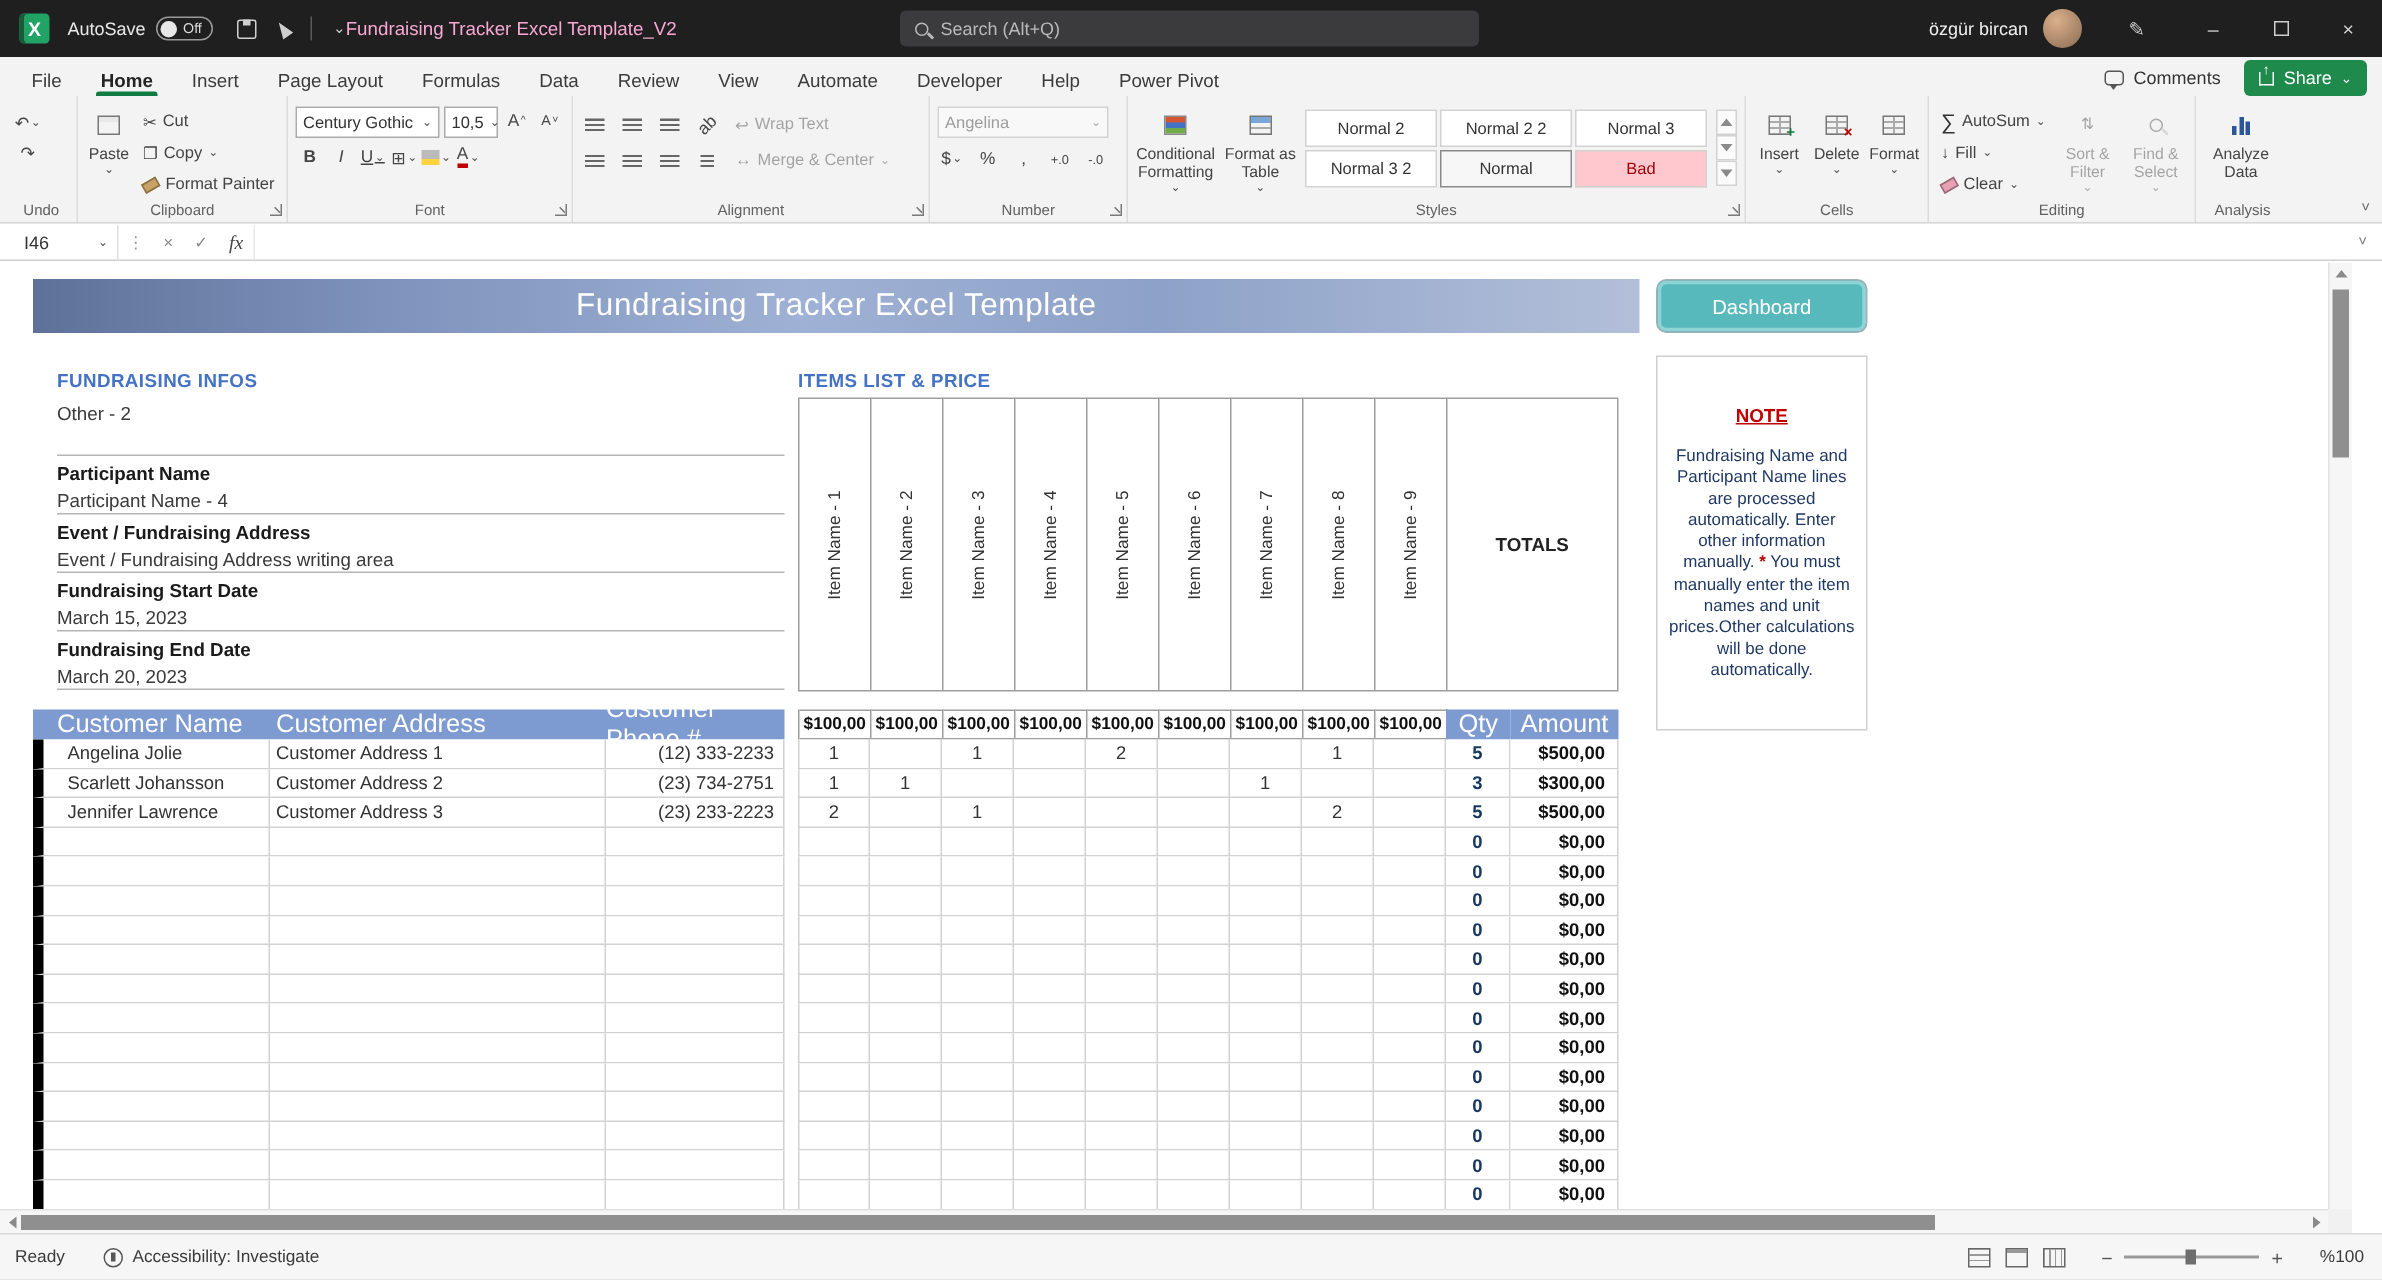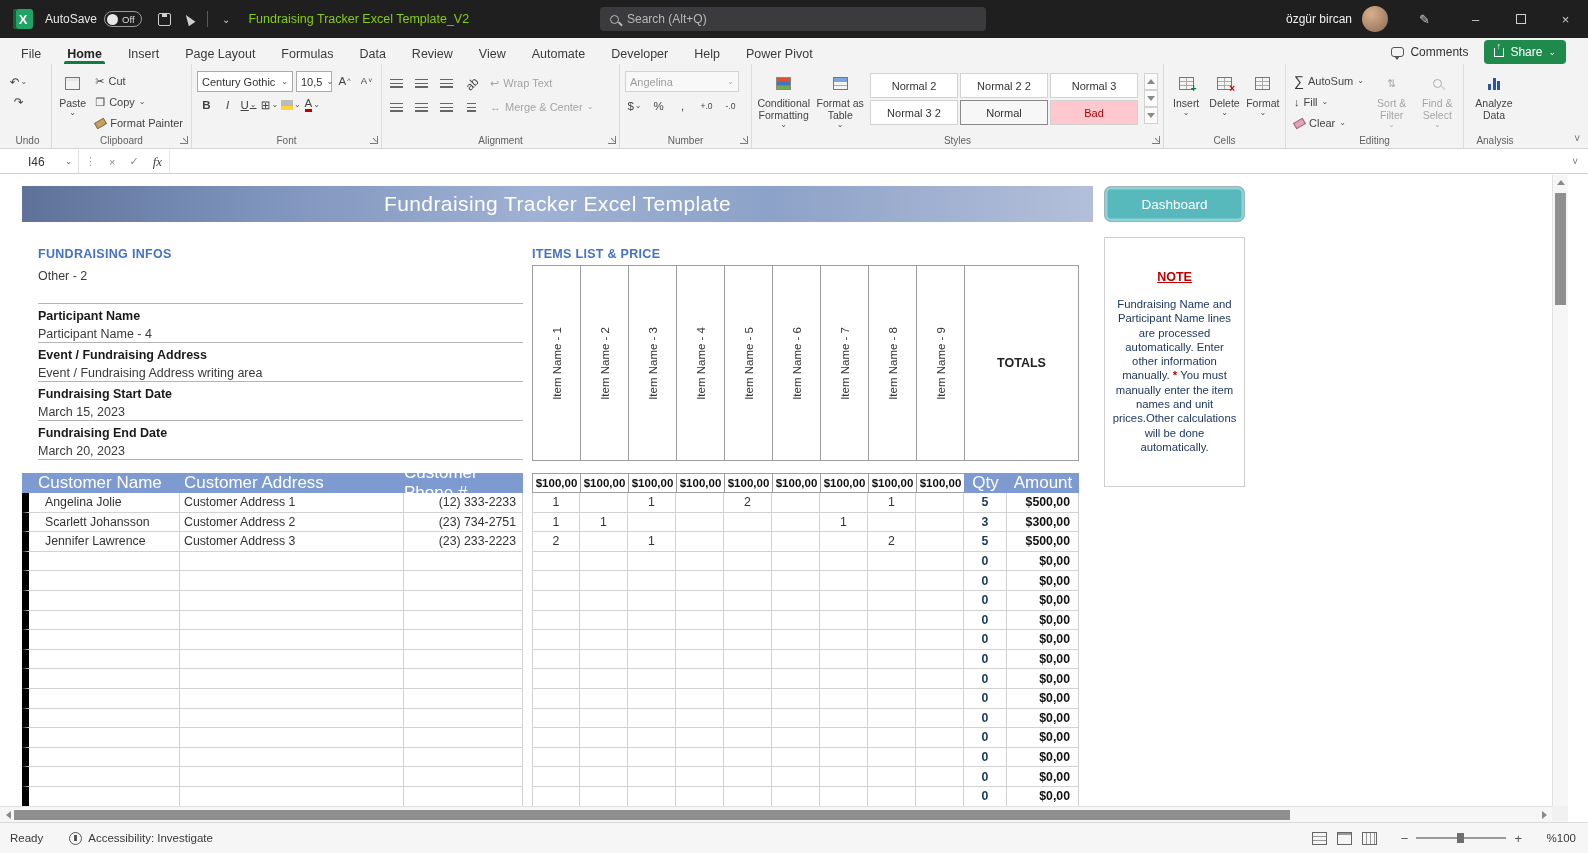--- a/index.html
+++ b/index.html
@@ -12,37 +12,37 @@
   .autosave { display:flex; align-items:center; gap:7px; margin-left:12px; font-size:12px; }
   .toggle { width:38px; height:16px; border:1px solid #9a9a9a; border-radius:9px; position:relative; display:flex; align-items:center; }
   .knob { width:11px; height:11px; border-radius:50%; background:#e8e8e8; margin-left:2px; }
   .toggle-state { font-size:9.5px; color:#dcdcdc; margin-left:4px; }
   .qat { display:flex; align-items:center; gap:14px; margin-left:16px; }
   .floppy { width:13px; height:13px; border:1.5px solid #cfcfcf; border-radius:2px; position:relative; }
   .floppy::after { content:""; position:absolute; left:2.5px; top:-1px; width:5px; height:4px; background:#cfcfcf; }
   .pointer { width:0; height:0; border-left:4.5px solid transparent; border-right:4.5px solid transparent; border-bottom:11px solid #cfcfcf; transform:rotate(-35deg); }
   .tb-sep { width:1px; height:16px; background:#5a5a5a; }
   .tb-caret { color:#cfcfcf; font-size:10px; }
-  .doc-title { margin-left:18px; font-size:12.5px; color:#84cc16; }
+  .doc-title { font-size:12.5px; color:#f9a8d4; }
   .searchbox { position:absolute; left:600px; top:7px; width:386px; height:24px; background:#3b3b3d; border-radius:4px; display:flex; align-items:center; gap:8px; padding-left:10px; font-size:12px; color:#b9b9b9; }
   .mag { width:9px; height:9px; border:1.5px solid #b9b9b9; border-radius:50%; position:relative; flex:0 0 auto; }
   .mag::after { content:""; position:absolute; left:7px; top:7px; width:5px; height:1.5px; background:#b9b9b9; transform:rotate(45deg); }
   .tb-right { position:absolute; right:0; top:0; height:38px; display:flex; align-items:center; }
   .user-name { font-size:12px; color:#f0f0f0; margin-right:10px; }
   .avatar { width:26px; height:26px; border-radius:50%; background:radial-gradient(circle at 35% 30%, #d9b08c, #8a6a52); margin-right:14px; }
   .pen { color:#cfcfcf; font-size:14px; margin-right:6px; }
   .winbtn { width:45px; height:38px; display:flex; align-items:center; justify-content:center; color:#cfcfcf; font-size:13px; }
   .maxsq { width:10px; height:10px; border:1px solid #cfcfcf; }
 
   
   .tabsrow { position:absolute; top:38px; left:0; width:100%; height:26px; background:#f3f3f3; display:flex; align-items:stretch; padding-left:8px; font-size:12.5px; color:#3b3b3b; }
   .tab { padding:5px 13px 0; display:flex; align-items:center; position:relative; }
   .tab.active { font-weight:700; color:#242424; }
   .tab.active::after { content:""; position:absolute; left:10px; right:10px; bottom:0; height:3px; background:#107c41; border-radius:2px 2px 0 0; }
-  .tabs-right { position:absolute; right:22px; top:40px; display:flex; align-items:center; gap:8px;text-align:center; }
+  .tabs-right { position:absolute; right:10px; top:40px; display:flex; align-items:center; gap:8px;text-align:center; }
   .comments-btn { display:flex; align-items:center; gap:6px; font-size:12px; color:#333; padding:3px 8px; }
   .bubble { width:13px; height:10px; border:1.3px solid #555; border-radius:3px; position:relative; }
   .bubble::after { content:""; position:absolute; left:2px; bottom:-4px; width:0; height:0; border-left:3px solid transparent; border-right:3px solid transparent; border-top:4px solid #555; }
   .share-btn { background:#1e8a4c; color:#fff; border-radius:4px; height:24px; display:flex; align-items:center; gap:6px; padding:0 10px; font-size:12px; }
   .share-ic { width:10px; height:9px; border:1.2px solid #fff; border-top:none; position:relative; }
   .share-ic::after { content:"↑"; position:absolute; left:1px; top:-7px; font-size:9px; color:#fff; }
   .share-caret { font-size:9px; }
 
   
   .ribbon { position:absolute; top:64px; left:0; width:100%; height:85px; background:#f3f3f3; border-bottom:1px solid #d6d6d6; display:flex; padding:0 4px; }
@@ -71,21 +71,21 @@
   .style-gallery { display:grid; grid-template-columns:repeat(3, 88px); grid-auto-rows:25px; gap:2px; margin-top:5px; }
   .style-cell { border:1px solid #d2d2d2; background:#fff; font-size:11px; color:#333; display:flex; align-items:center; justify-content:center; }
   .style-cell.bad { background:#ffc7ce; color:#9c0006; }
   .style-cell.selected { border:1px solid #8a8a8a; background:#f7f7f7; }
   .gal-arrows { display:flex; flex-direction:column; margin-top:5px; margin-left:2px; }
   .gal-arrows div { width:14px; height:17px; border:1px solid #d2d2d2; background:#fbfbfb; display:flex; align-items:center; justify-content:center; font-size:7px; color:#555; }
   .ribbon-collapse { position:absolute; right:8px; bottom:4px; font-size:10px; color:#666; }
 
   
   .fbar { position:absolute; top:150px; left:0; width:100%; height:24px; background:#fff; border-bottom:1px solid #cfcfcf; display:flex; align-items:center; font-size:12px; color:#333; }
-  .namebox { width:78px; height:100%; display:flex; align-items:center; justify-content:space-between; padding:0 6px 0 28px; }
+  .namebox { width:78px; height:100%; display:flex; align-items:center; justify-content:space-between; padding:0 6px 0 16px; }
   .fb-dots { color:#9a9a9a; font-size:11px; padding:0 6px; border-left:1px solid #e0e0e0; height:100%; display:flex; align-items:center; }
   .fb-ic { color:#8a8a8a; font-size:11px; padding:0 7px; }
   .fx { font-family:"Liberation Serif", serif; font-style:italic; font-size:13px; color:#444; padding:0 7px; }
   .fb-input { flex:1; height:100%; border-left:1px solid #e8e8e8; }
   .fb-exp { color:#777; font-size:10px; padding-right:10px; }
 
   
   .sheet { position:absolute; top:175px; left:0; width:1552px; height:631px; background:#fff; overflow:hidden; }
   .banner { position:absolute; left:22px; top:11px; width:1071px; height:36px; background:linear-gradient(90deg,#5e7299 0%,#7e93bc 22%,#9fb1d4 48%,#8da2c8 70%,#b3bfd9 100%); color:#fff; font-size:21px; letter-spacing:.4px; display:flex; align-items:center; justify-content:center; }
   .dash-btn { position:absolute; left:1104px; top:11px; width:141px; height:36px; background:#57b9bc; border:1px solid #9fb0b6; box-shadow:inset 0 0 0 2.5px #8ed3d6; border-radius:7px; color:#fff; font-size:13.5px; display:flex; align-items:center; justify-content:center; }

